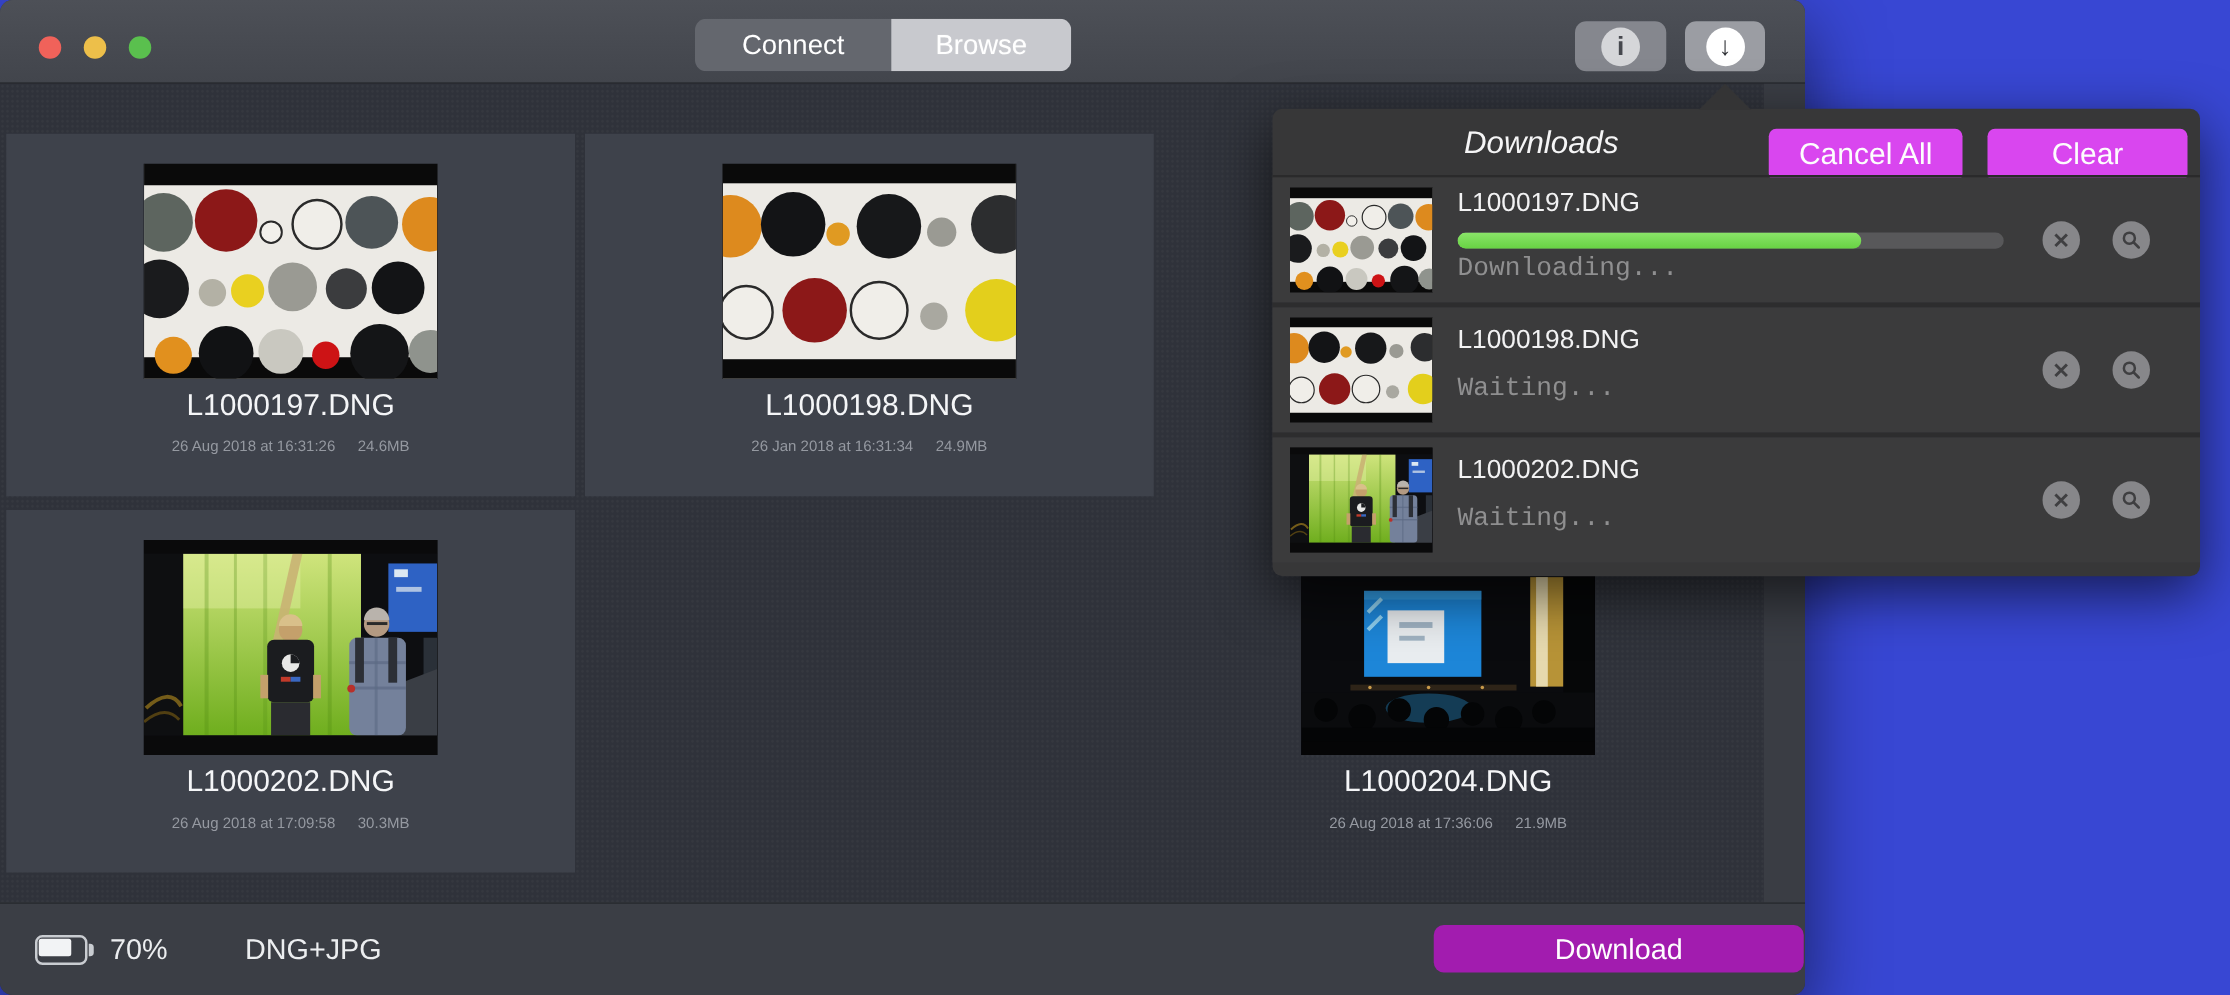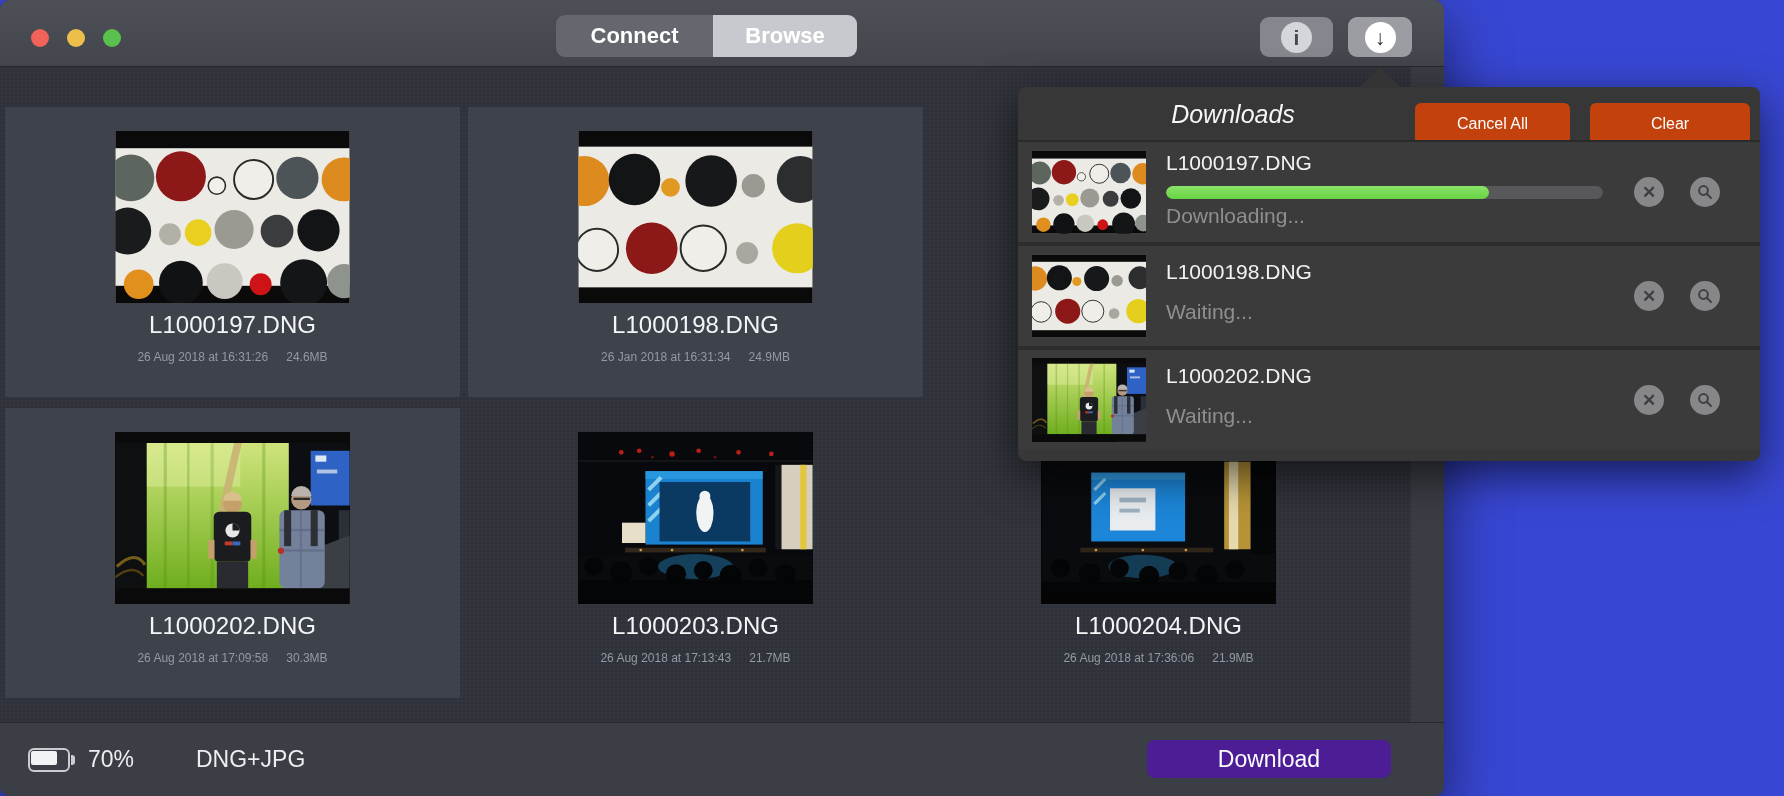--- a/index.html
+++ b/index.html
@@ -20,21 +20,21 @@
     background:linear-gradient(#4d5057,#42454c);
     border-bottom:1px solid #26282c;
   }
   .traffic{position:absolute;left:31px;top:29px;display:flex;gap:18px;}
   .tl{width:18px;height:18px;border-radius:50%;display:block;}
   .tl.red{background:#f0625a;}
   .tl.yellow{background:#edbf4a;}
   .tl.green{background:#5ac04e;}
   .segmented{
     position:absolute;left:556px;top:15px;height:42px;display:flex;
-    border-radius:9px;overflow:hidden;font-weight:bold;
+    border-radius:9px;overflow:hidden;
   }
   .seg{
     height:42px;display:flex;align-items:center;justify-content:center;
     color:#fff;font-size:22px;
   }
   .seg.connect{width:157px;background:#64676e;}
   .seg.browse{width:144px;background:#c8c9ce;text-shadow:0 0 1px rgba(255,255,255,.4);}
   .tb-btn{
     position:absolute;top:17px;height:40px;border-radius:9px;
     display:flex;align-items:center;justify-content:center;
@@ -95,59 +95,59 @@
     position:absolute;left:3px;top:3px;height:14px;border-radius:2px;
     background:#f2f3f5;
   }
   .batt-nub{
     position:absolute;left:43px;top:7px;width:4px;height:10px;
     background:#c9ccd1;border-radius:0 3px 3px 0;
   }
   .batt-label{position:absolute;left:88px;top:23px;color:#eceef0;font-size:23px;}
   .format-label{position:absolute;left:196px;top:23px;color:#eceef0;font-size:23px;}
   .download-btn{
-    position:absolute;left:1147px;top:17px;width:244px;height:38px;
-    background:#4c1d95;border-radius:8px;color:#fefefe;font-size:23px;
+    position:absolute;left:1147px;top:17px;width:296px;height:38px;
+    background:#a21caf;border-radius:8px;color:#fefefe;font-size:23px;
     display:flex;align-items:center;justify-content:center;
   }
   
   .popover{
     position:absolute;left:1018px;top:87px;width:742px;height:374px;
     background:#373738;border-radius:8px;
     box-shadow:0 14px 44px rgba(0,0,0,.6);
   }
   .pop-arrow{
     position:absolute;left:341px;top:-20px;width:0;height:0;
     border-left:21px solid transparent;border-right:21px solid transparent;
     border-bottom:21px solid #343435;
   }
   .pop-header{position:absolute;left:0;top:0;width:100%;height:53px;}
   .pop-title{
     position:absolute;left:95px;top:13px;width:240px;text-align:center;
     color:#f5f5f6;font-size:25px;font-style:italic;
   }
   .pop-btn{
-    position:absolute;top:16px;height:42px;border-radius:6px;background:#c2410c;
-    color:#fdfdfd;font-size:16px;display:flex;align-items:center;justify-content:center;
+    position:absolute;top:16px;height:42px;border-radius:6px;background:#d946ef;
+    color:#fdfdfd;font-size:24px;display:flex;align-items:center;justify-content:center;
   }
   .pop-btn.cancel-all{left:397px;width:155px;}
   .pop-btn.clear{left:572px;width:160px;}
   .pop-sep{position:absolute;left:0;top:53px;width:100%;height:2px;background:#2a2a2b;}
   .prow{position:absolute;left:0;width:100%;height:100px;background:#3b3b3c;}
   .prow.r0{top:55px;}
   .prow.r1{top:159px;}
   .prow.r2{top:263px;}
   .prow-gap{position:absolute;left:0;width:100%;height:4px;background:#2d2d2e;}
   .prow-gap.g0{top:155px;}
   .prow-gap.g1{top:259px;}
   .pthumb{position:absolute;left:14px;top:8px;width:114px;height:84px;background:#000;}
   .pthumb svg{display:block;width:100%;height:100%;}
   .pfname{position:absolute;left:148px;top:9px;color:#f2f2f3;font-size:21px;}
   .prow.waiting .pfname{top:14px;}
-  .pstatus{position:absolute;left:148px;color:#8f8f90;font-size:21px;}
+  .pstatus{position:absolute;left:148px;color:#8f8f90;font-size:21px;font-family:Liberation Mono, monospace;}
   .prow.r0 .pstatus{top:62px;}
   .prow.waiting .pstatus{top:54px;}
   .prog{
     position:absolute;left:148px;top:44px;width:437px;height:13px;
     background:#58585a;border-radius:7px;overflow:hidden;
   }
   .pfill{height:100%;background:linear-gradient(#8ae469,#67d243);border-radius:7px;}
   .rbtn{
     position:absolute;top:35px;width:30px;height:30px;border-radius:50%;
     background:#87878a;display:flex;align-items:center;justify-content:center;
@@ -375,31 +375,20 @@
           <svg viewBox="0 0 300 220">
             <use href="#ph-c"></use>
           </svg>
         </div>
       <div class="pname">L1000202.DNG</div>
       <div class="pmeta">
         <span>26 Aug 2018 at 17:09:58</span><span class="psize">30.3MB</span>
       </div>
     </div>
 
-    <div class="cell c3">
-      <div class="thumb">
-          <svg viewBox="0 0 300 220">
-            <use href="#ph-d"></use>
-          </svg>
-        </div>
-      <div class="pname">L1000203.DNG</div>
-      <div class="pmeta">
-        <span>26 Aug 2018 at 17:13:43</span><span class="psize">21.7MB</span>
-      </div>
-    </div>
 
     <div class="cell c4">
       <div class="thumb">
           <svg viewBox="0 0 300 220">
             <use href="#ph-e"></use>
           </svg>
         </div>
       <div class="pname">L1000204.DNG</div>
       <div class="pmeta">
         <span>26 Aug 2018 at 17:36:06</span><span class="psize">21.9MB</span>

